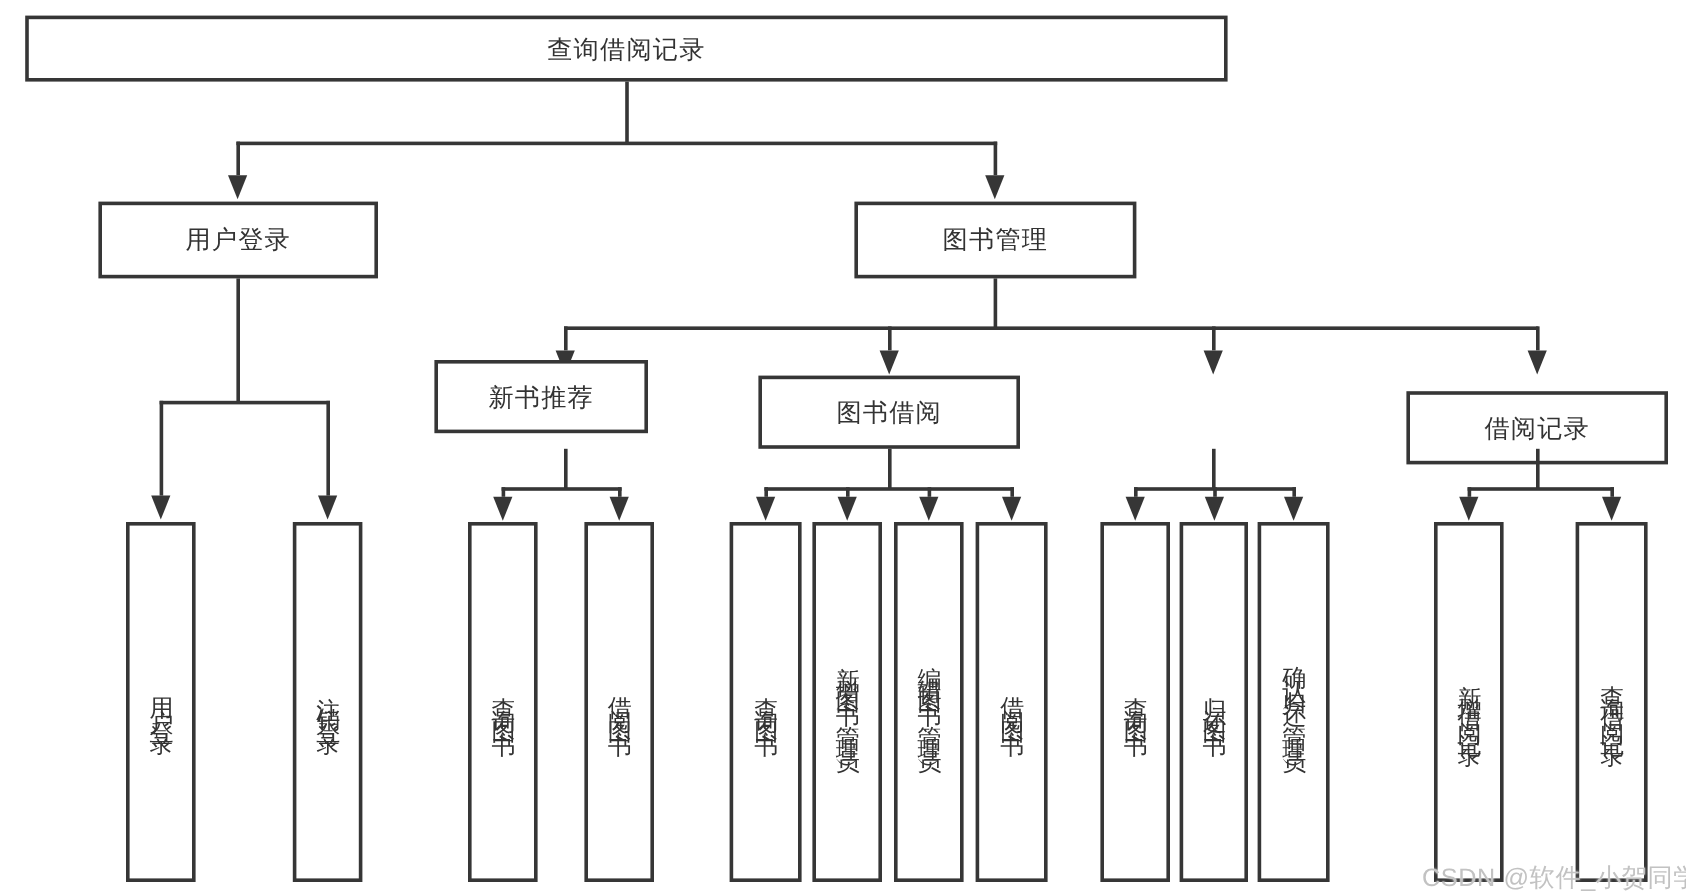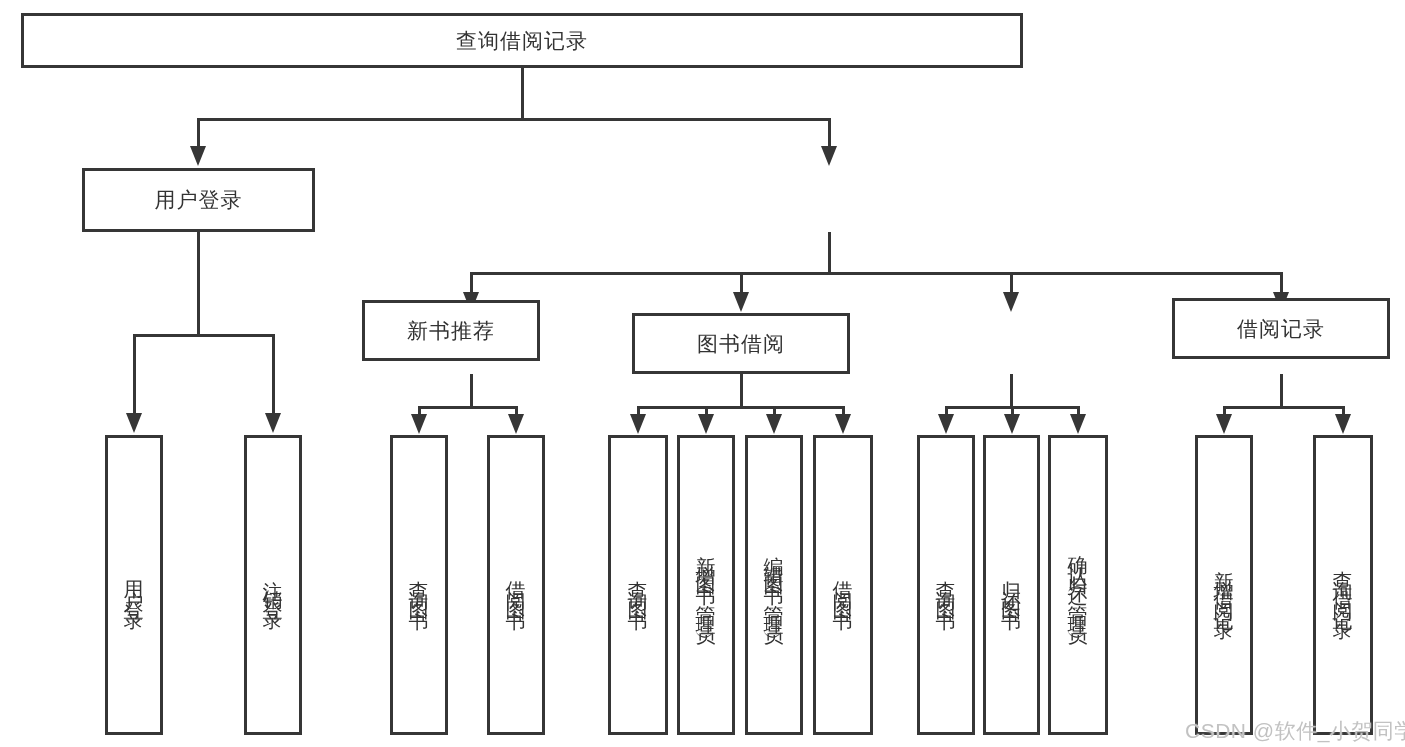--- a/index.html
+++ b/index.html
@@ -44,20 +44,23 @@
   <div class="vline" style="left:521px;top:68px;height:51px;"></div>
   <div class="hline" style="left:197px;top:118px;width:634px;"></div>
   <div class="vline" style="left:197px;top:118px;height:28px;"></div>
   <div class="arrowhead" style="left:190px;top:146px;"></div>
   <div class="vline" style="left:828px;top:118px;height:28px;"></div>
   <div class="arrowhead" style="left:821px;top:146px;"></div>
 
   <div class="box box-h" style="left:82px;top:168px;width:233px;height:64px;">
     <span>用户登录</span>
   </div>
+  <div class="box box-h" style="left:712px;top:168px;width:235px;height:64px;">
+    <span>图书管理</span>
+  </div>
 
   <div class="vline" style="left:197px;top:232px;height:104px;"></div>
   <div class="hline" style="left:133px;top:334px;width:142px;"></div>
   <div class="vline" style="left:133px;top:334px;height:79px;"></div>
   <div class="arrowhead" style="left:126px;top:413px;"></div>
   <div class="vline" style="left:272px;top:334px;height:79px;"></div>
   <div class="arrowhead" style="left:265px;top:413px;"></div>
 
   <div class="vline" style="left:828px;top:232px;height:42px;"></div>
   <div class="hline" style="left:470px;top:272px;width:812px;"></div>
@@ -69,21 +72,21 @@
   <div class="arrowhead" style="left:1003px;top:292px;"></div>
   <div class="vline" style="left:1280px;top:272px;height:20px;"></div>
   <div class="arrowhead" style="left:1273px;top:292px;"></div>
 
   <div class="box box-h" style="left:362px;top:300px;width:178px;height:61px;">
     <span>新书推荐</span>
   </div>
   <div class="box box-h" style="left:632px;top:313px;width:218px;height:61px;">
     <span>图书借阅</span>
   </div>
-  <div class="box box-h" style="left:1172px;top:298px;width:218px;height:61px;">
+  <div class="box box-h" style="left:1172px;top:326px;width:218px;height:61px;">
     <span>借阅记录</span>
   </div>
 
   <div class="vline" style="left:470px;top:374px;height:34px;"></div>
   <div class="vline" style="left:740px;top:374px;height:34px;"></div>
   <div class="vline" style="left:1010px;top:374px;height:34px;"></div>
   <div class="vline" style="left:1280px;top:374px;height:34px;"></div>
 
   <div class="hline" style="left:418px;top:406px;width:100px;"></div>
   <div class="vline" style="left:418px;top:406px;height:8px;"></div>

